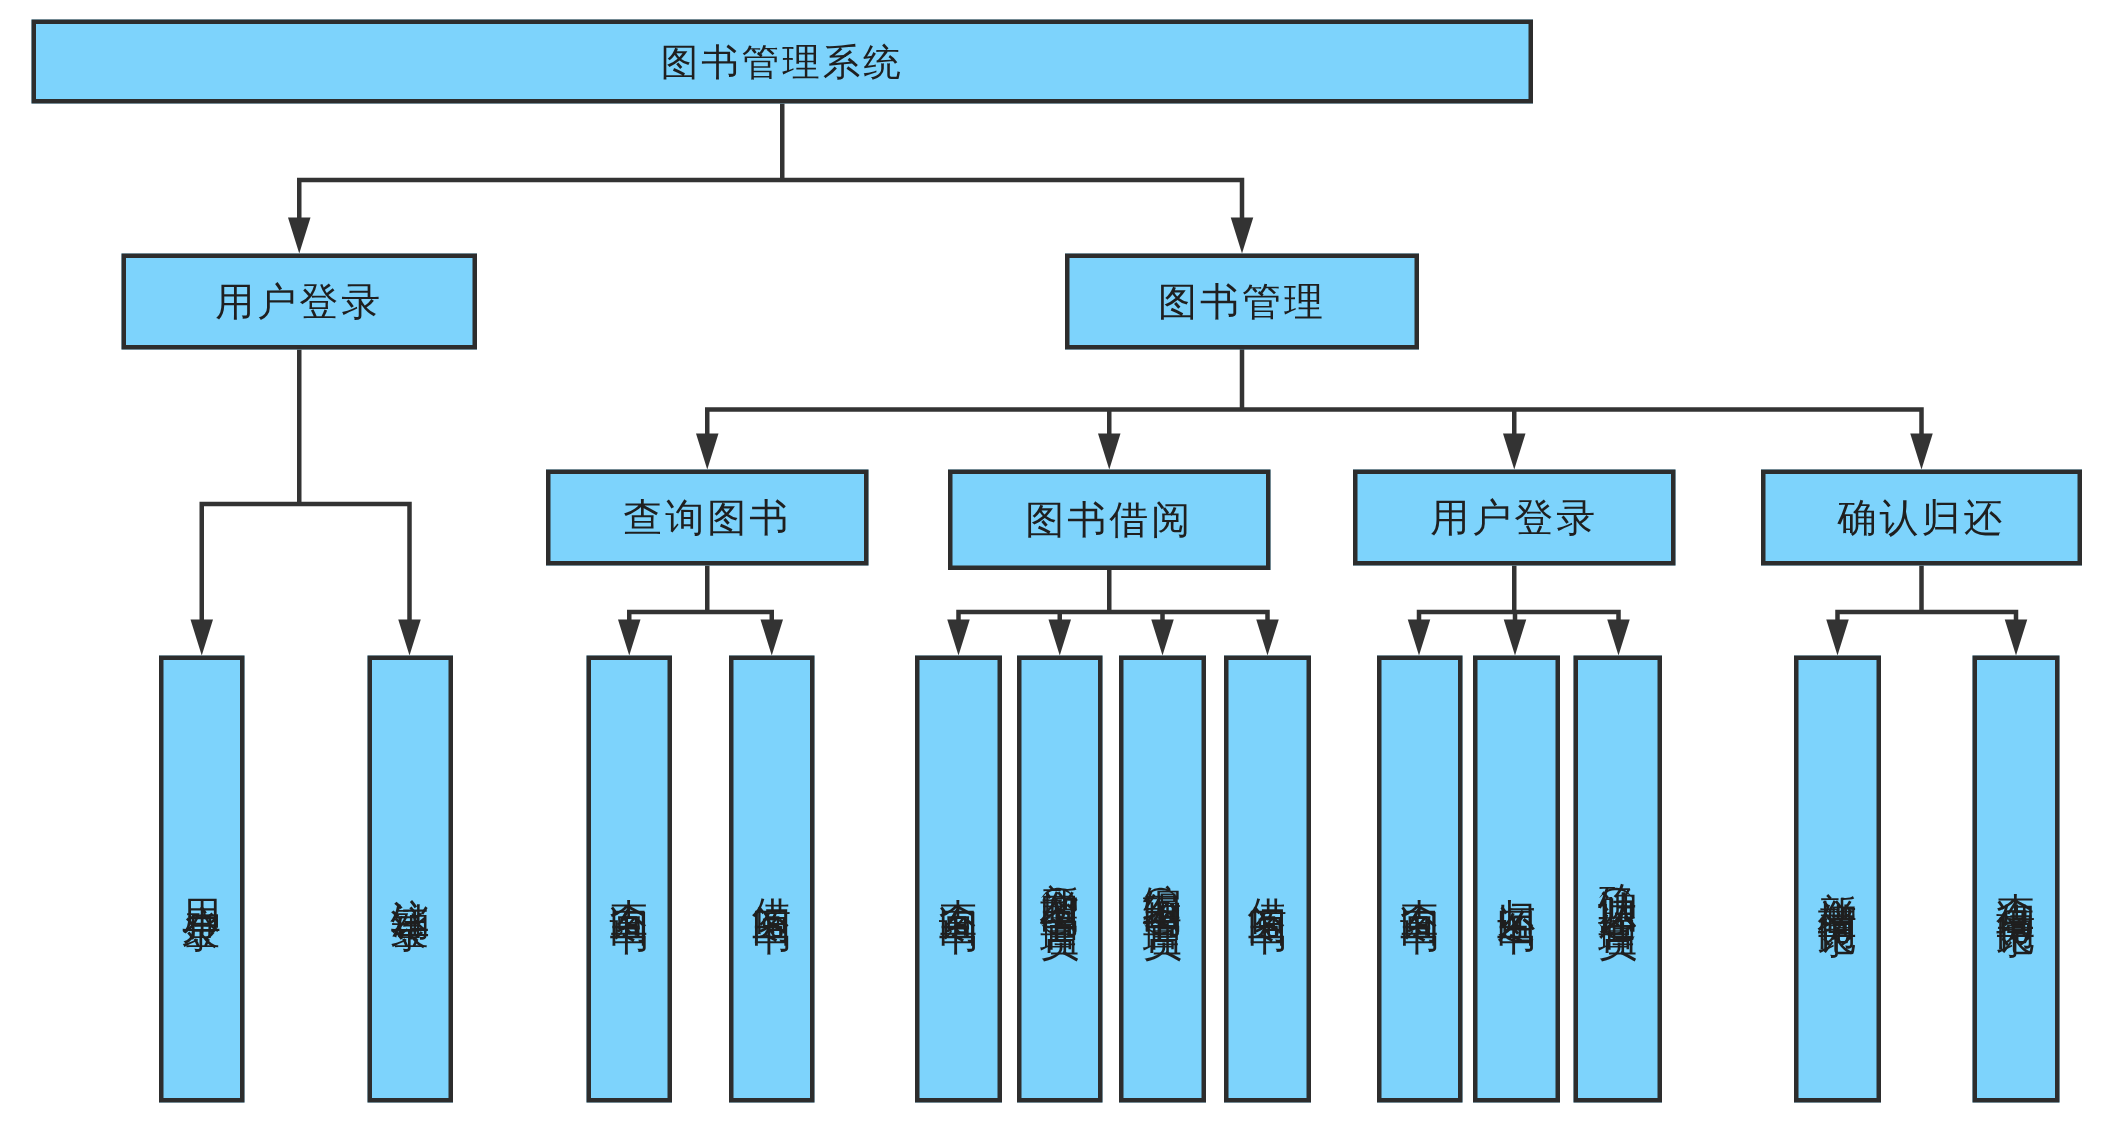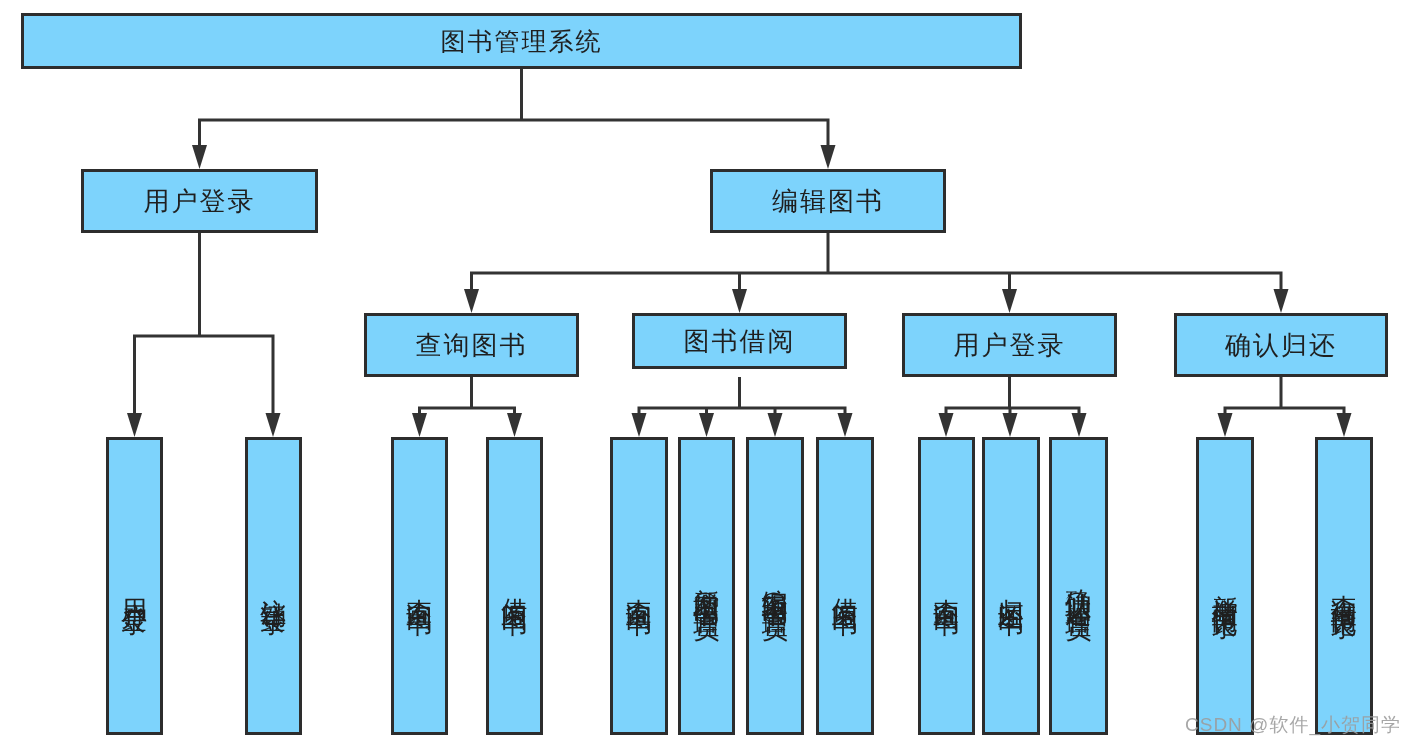--- a/index.html
+++ b/index.html
@@ -118,27 +118,27 @@
   </svg>
 
   <div class="node" style="left:21px; top:13px; width:1001px; height:56px;">
     <span class="root-label">图书管理系统</span>
   </div>
 
   <div class="node" style="left:81px; top:169px; width:237px; height:64px;">
     <span class="h-label">用户登录</span>
   </div>
   <div class="node" style="left:710px; top:169px; width:236px; height:64px;">
-    <span class="h-label">编辑图书</span>
+    <span class="h-label">图书管理</span>
   </div>
 
   <div class="node" style="left:364px; top:313px; width:215px; height:64px;">
     <span class="h-label">查询图书</span>
   </div>
-  <div class="node" style="left:632px; top:313px; width:215px; height:56px;">
+  <div class="node" style="left:632px; top:313px; width:215px; height:67px;">
     <span class="h-label">图书借阅</span>
   </div>
   <div class="node" style="left:902px; top:313px; width:215px; height:64px;">
     <span class="h-label">用户登录</span>
   </div>
   <div class="node" style="left:1174px; top:313px; width:214px; height:64px;">
     <span class="h-label">确认归还</span>
   </div>
 
   <div class="node" style="left:106px; top:437px; width:57px; height:298px;">
@@ -178,15 +178,14 @@
     <span class="v-label">确认归还（管理员）</span>
   </div>
 
   <div class="node" style="left:1196px; top:437px; width:58px; height:298px;">
     <span class="v-label">新增借阅记录</span>
   </div>
   <div class="node" style="left:1315px; top:437px; width:58px; height:298px;">
     <span class="v-label">查询借阅记录</span>
   </div>
 
-  <div id="watermark">CSDN @软件_小贺同学</div>
 
 </div>
 
 </body></html>

